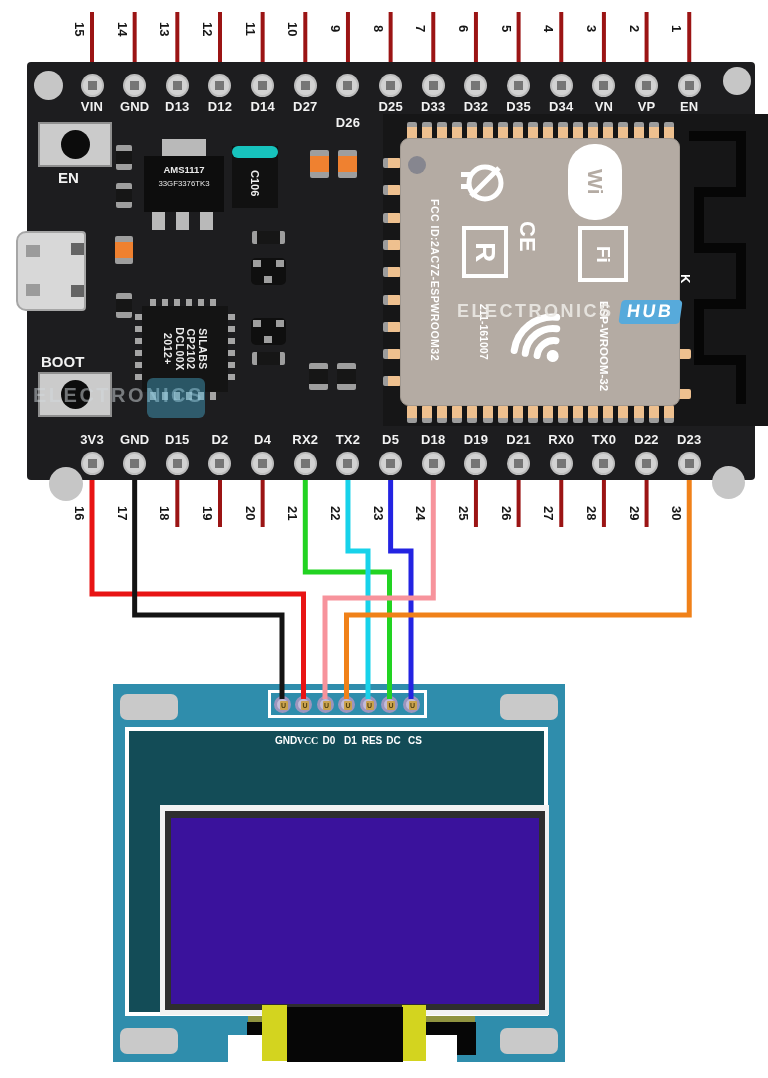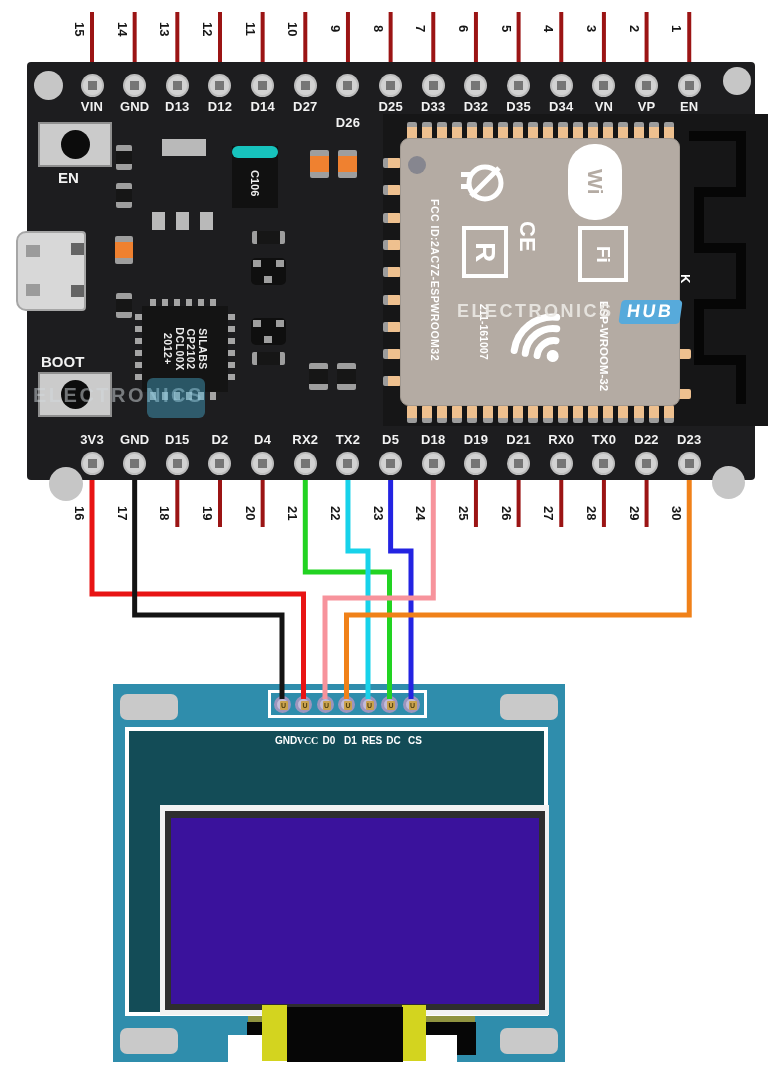--- a/index.html
+++ b/index.html
@@ -242,20 +242,24 @@
       </div>
 
     <div id="usb" class="abs">
       <div class="abs usb-slot" style="left:8px;top:12px"></div>
       <div class="abs usb-slot" style="left:8px;top:51px"></div>
       <div class="abs usb-prong" style="left:53px;top:10px"></div>
       <div class="abs usb-prong" style="left:53px;top:52px"></div>
     </div>
 
     <div id="ams-tab" class="abs"></div>
+    <div id="ams-body" class="abs">
+      <div class="l1">AMS1117</div>
+      <div class="l2">33GF3376TK3</div>
+    </div>
     <div class="abs ams-leg" style="left:125px"></div>
     <div class="abs ams-leg" style="left:149px"></div>
     <div class="abs ams-leg" style="left:173px"></div>
 
     <div id="c106" class="abs">
       <div class="cap"></div>
       <div class="txt vt ctr">C106</div>
     </div>
 
     <div class="abs smdv" style="--b:#161616;left:89px;top:83px;width:16px;height:25px"></div>

